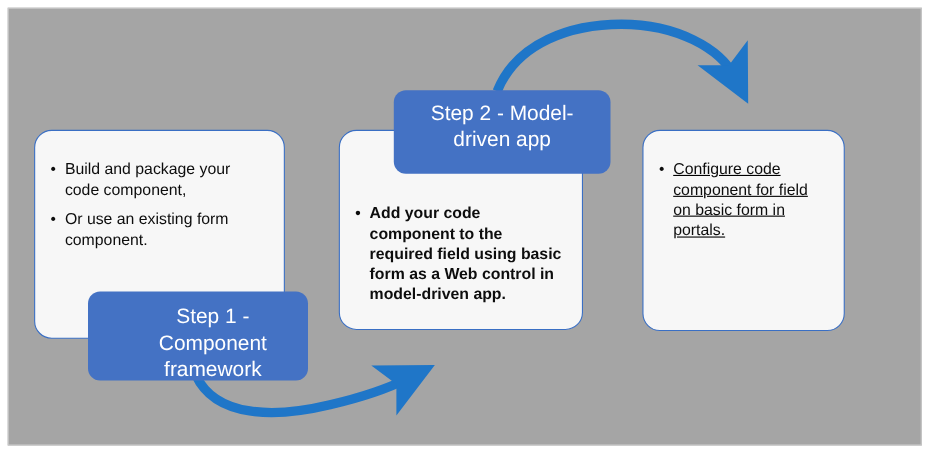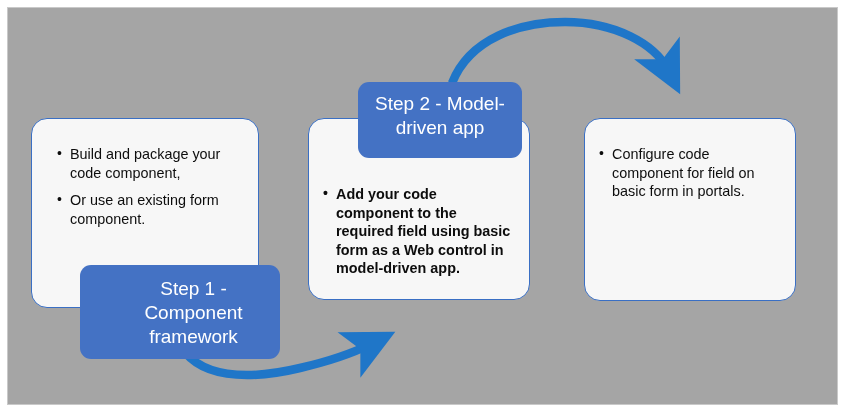--- a/index.html
+++ b/index.html
@@ -94,26 +94,26 @@
   .banner-text {
     font-family: "Liberation Sans", sans-serif;
     font-size: 19px;
     line-height: 24px;
     text-align: center;
     color: #ffffff;
     padding: 0 8px;
   }
 
   
-  #card-1 { left: 31px;  top: 118px; width: 228px; height: 190px; padding-left: 11px; }
+  #card-1 { left: 31px;  top: 118px; width: 228px; height: 190px; }
   #card-2 { left: 308px; top: 118px; width: 222px; height: 182px; font-weight: bold; }
-  #card-3 { left: 584px; top: 118px; width: 212px; height: 183px; }
+  #card-3 { left: 584px; top: 118px; width: 184px; height: 183px; text-decoration: underline; }
 
-  #banner-1 { left: 80px;  top: 265px; width: 200px; height: 94px; padding-top: 12px; padding-left: 27px; }
-  #banner-2 { left: 358px; top: 82px;  width: 164px; height: 76px; padding-top: 10px; }
+  #banner-1 { left: 80px;  top: 265px; width: 200px; height: 81px; padding-top: 12px; padding-left: 27px; }
+  #banner-2 { left: 358px; top: 82px;  width: 197px; height: 76px; padding-top: 10px; }
   #banner-3 { left: 633px; top: 265px; width: 192px; height: 76px; padding-top: 22px; }
 </style>
 </head>
 <body>
 
 <div id="diagram-root">
 
   <div id="canvas-frame"></div>
 
   <svg class="arrow-layer" viewBox="0 0 852 418" xmlns="http://www.w3.org/2000/svg">

